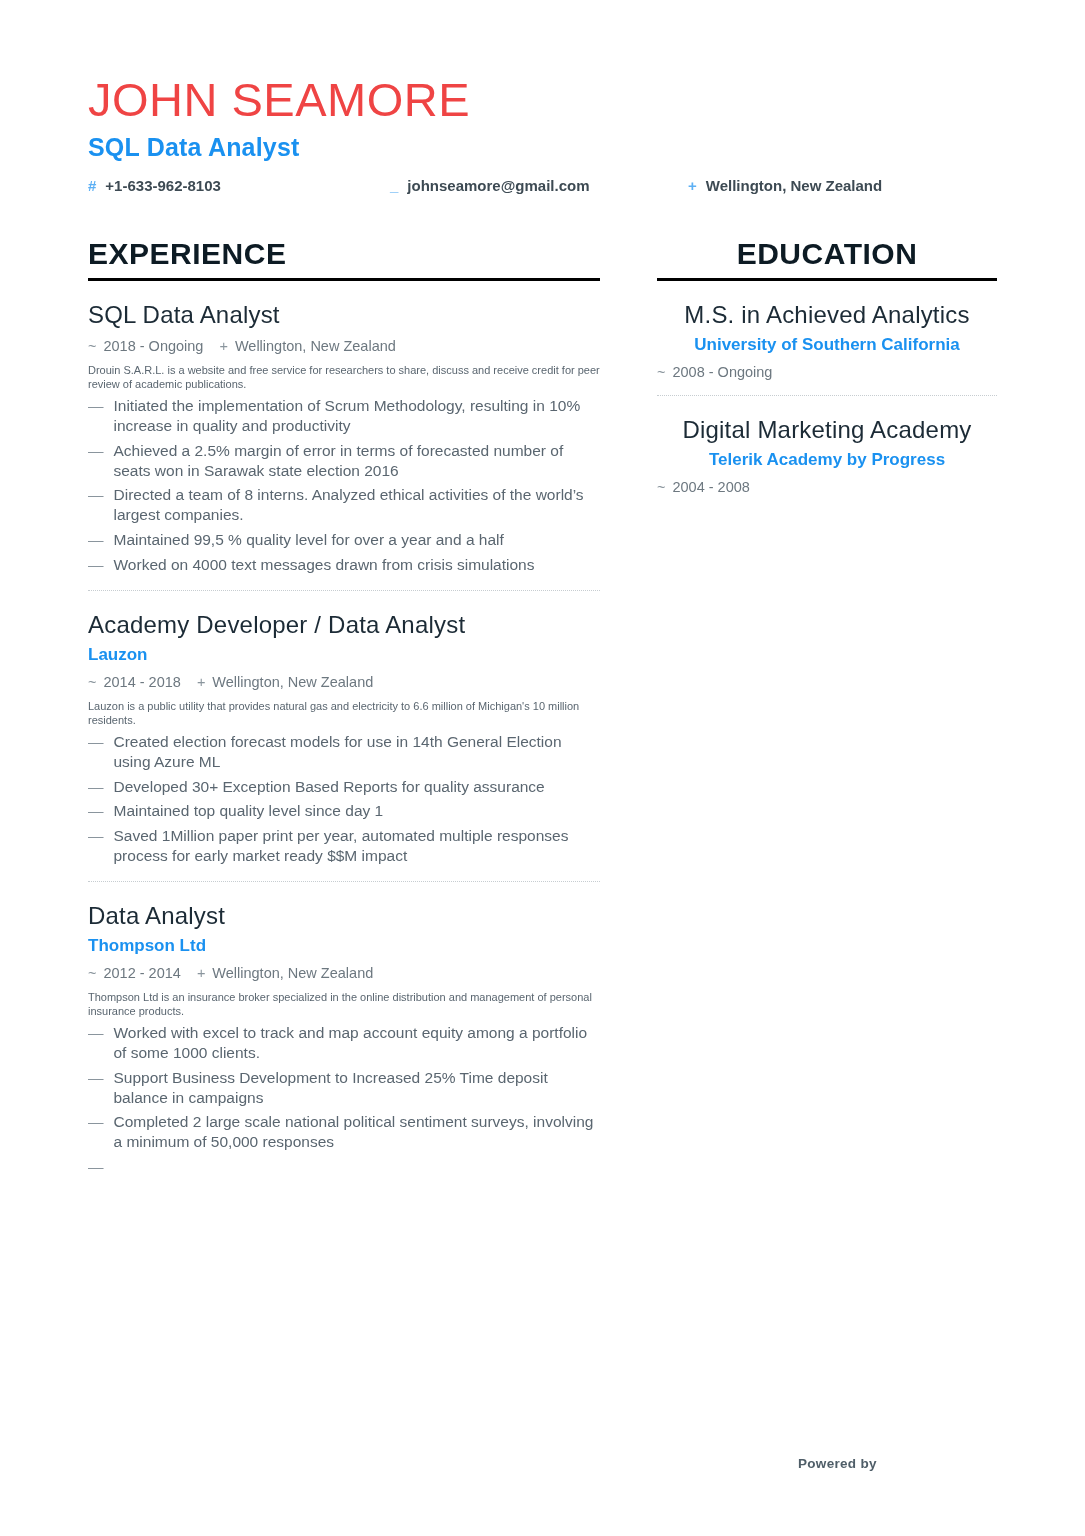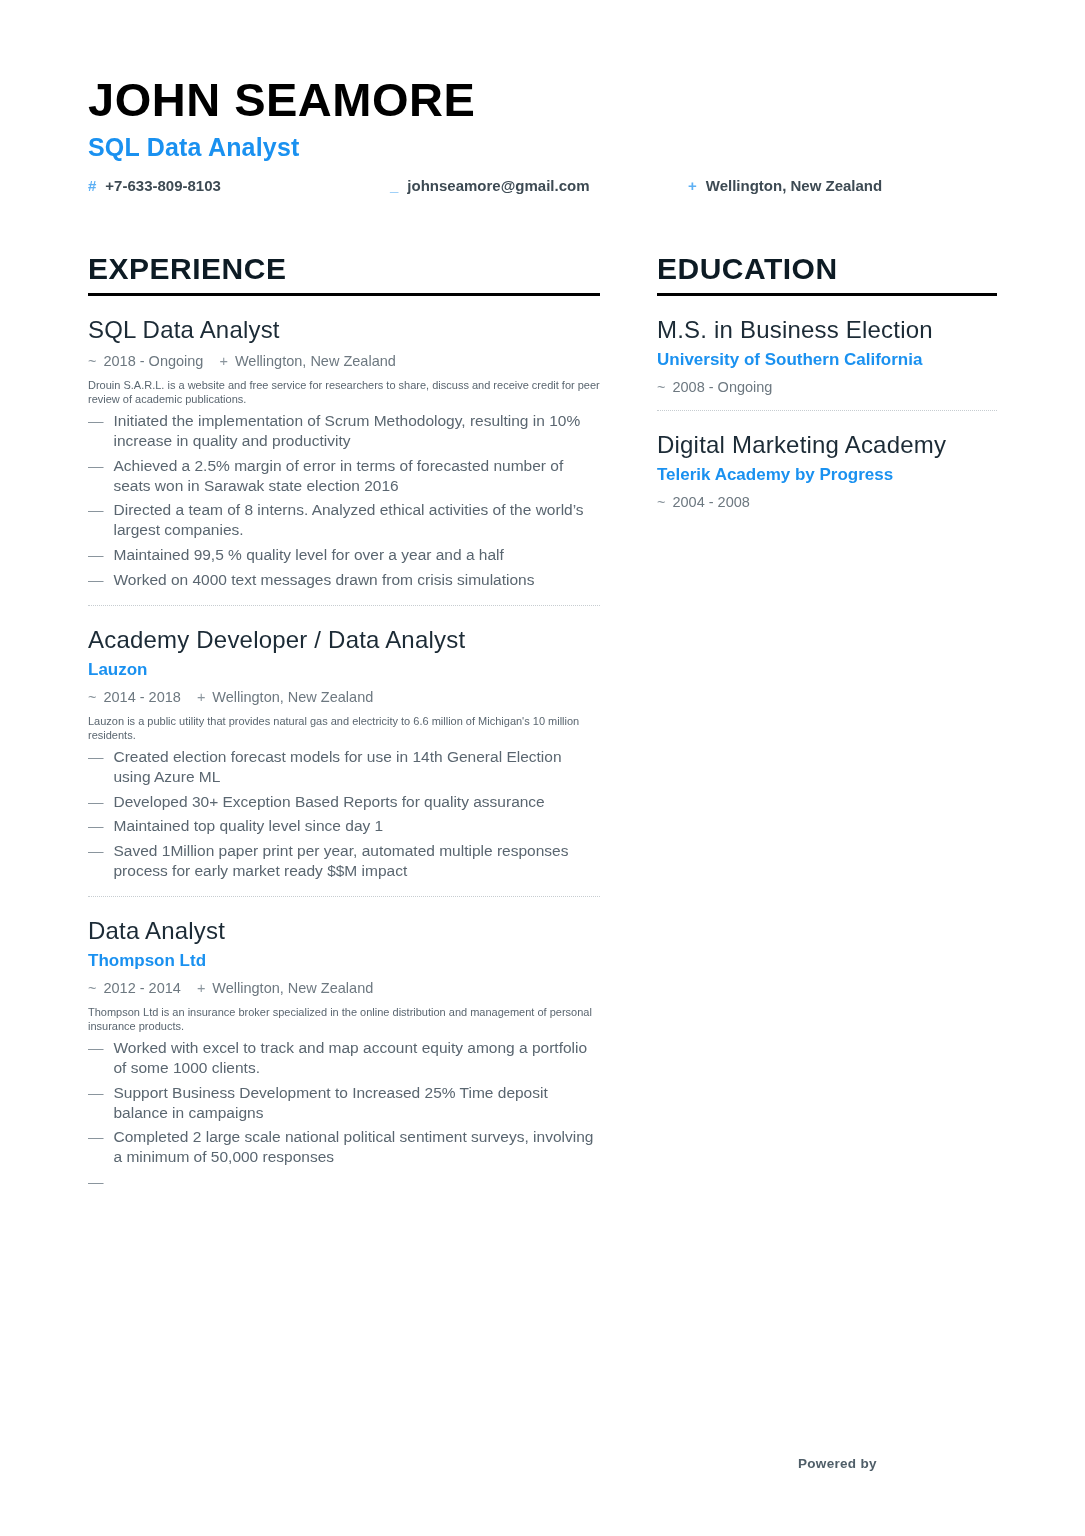--- a/index.html
+++ b/index.html
@@ -12,22 +12,22 @@
     -webkit-font-smoothing: antialiased;
   }
   .page {
     padding: 76px 88px 0 88px;
     width: 1085px;
   }
 
   
   .name {
     font-size: 47px;
-    font-weight: 700;
-    color: #000000;
+    font-weight: 400;
+    color: #ef4444;
     letter-spacing: 0.5px;
     line-height: 1.0;
   }
   .job-title {
     margin-top: 10px;
     font-size: 25px;
     font-weight: 700;
     color: #1a91f0;
     letter-spacing: 0.2px;
   }
@@ -48,24 +48,24 @@
   .contact-item .c-icon {
     color: #5db0f4;
     font-weight: 700;
     font-size: 15px;
   }
 
   
   .columns {
     display: flex;
     gap: 57px;
-    margin-top: 58px;
+    margin-top: 43px;
   }
   .col-left  { width: 512px; flex: none; }
-  .col-right { width: 340px; flex: none; }
+  .col-right { width: 340px; flex: none; text-align: center; }
 
   .section-heading {
     font-size: 30px;
     font-weight: 800;
     color: #0d1b24;
     letter-spacing: 0.5px;
     padding-bottom: 7px;
     border-bottom: 3px solid #000000;
   }
 
@@ -136,21 +136,21 @@
 <body>
 
 <div class="page">
 
   <div>
     <div class="name">JOHN SEAMORE</div>
     <div class="job-title">SQL Data Analyst</div>
     <div class="contact-row">
       <div class="contact-item">
         <span class="c-icon">#</span>
-        <span>+7-633-809-8103</span>
+        <span>+1-633-962-8103</span>
       </div>
       <div class="contact-item">
         <span class="c-icon">_</span>
         <span>johnseamore@gmail.com</span>
       </div>
       <div class="contact-item">
         <span class="c-icon">+</span>
         <span>Wellington, New Zealand</span>
       </div>
     </div>
@@ -259,21 +259,21 @@
               <span class="dash">—</span>
             </li>
         </ul>
       </div>
     </div>
 
     <div class="col-right">
       <div class="section-heading">EDUCATION</div>
 
       <div class="entry">
-        <div class="entry-title">M.S. in Business Election</div>
+        <div class="entry-title">M.S. in Achieved Analytics</div>
         <div class="entry-org">University of Southern California</div>
         <div class="entry-meta">
           <span class="m-icon">~</span>
           <span>2008 - Ongoing</span>
         </div>
         <div class="dotted-sep"></div>
       </div>
 
       <div class="entry">
         <div class="entry-title">Digital Marketing Academy</div>

